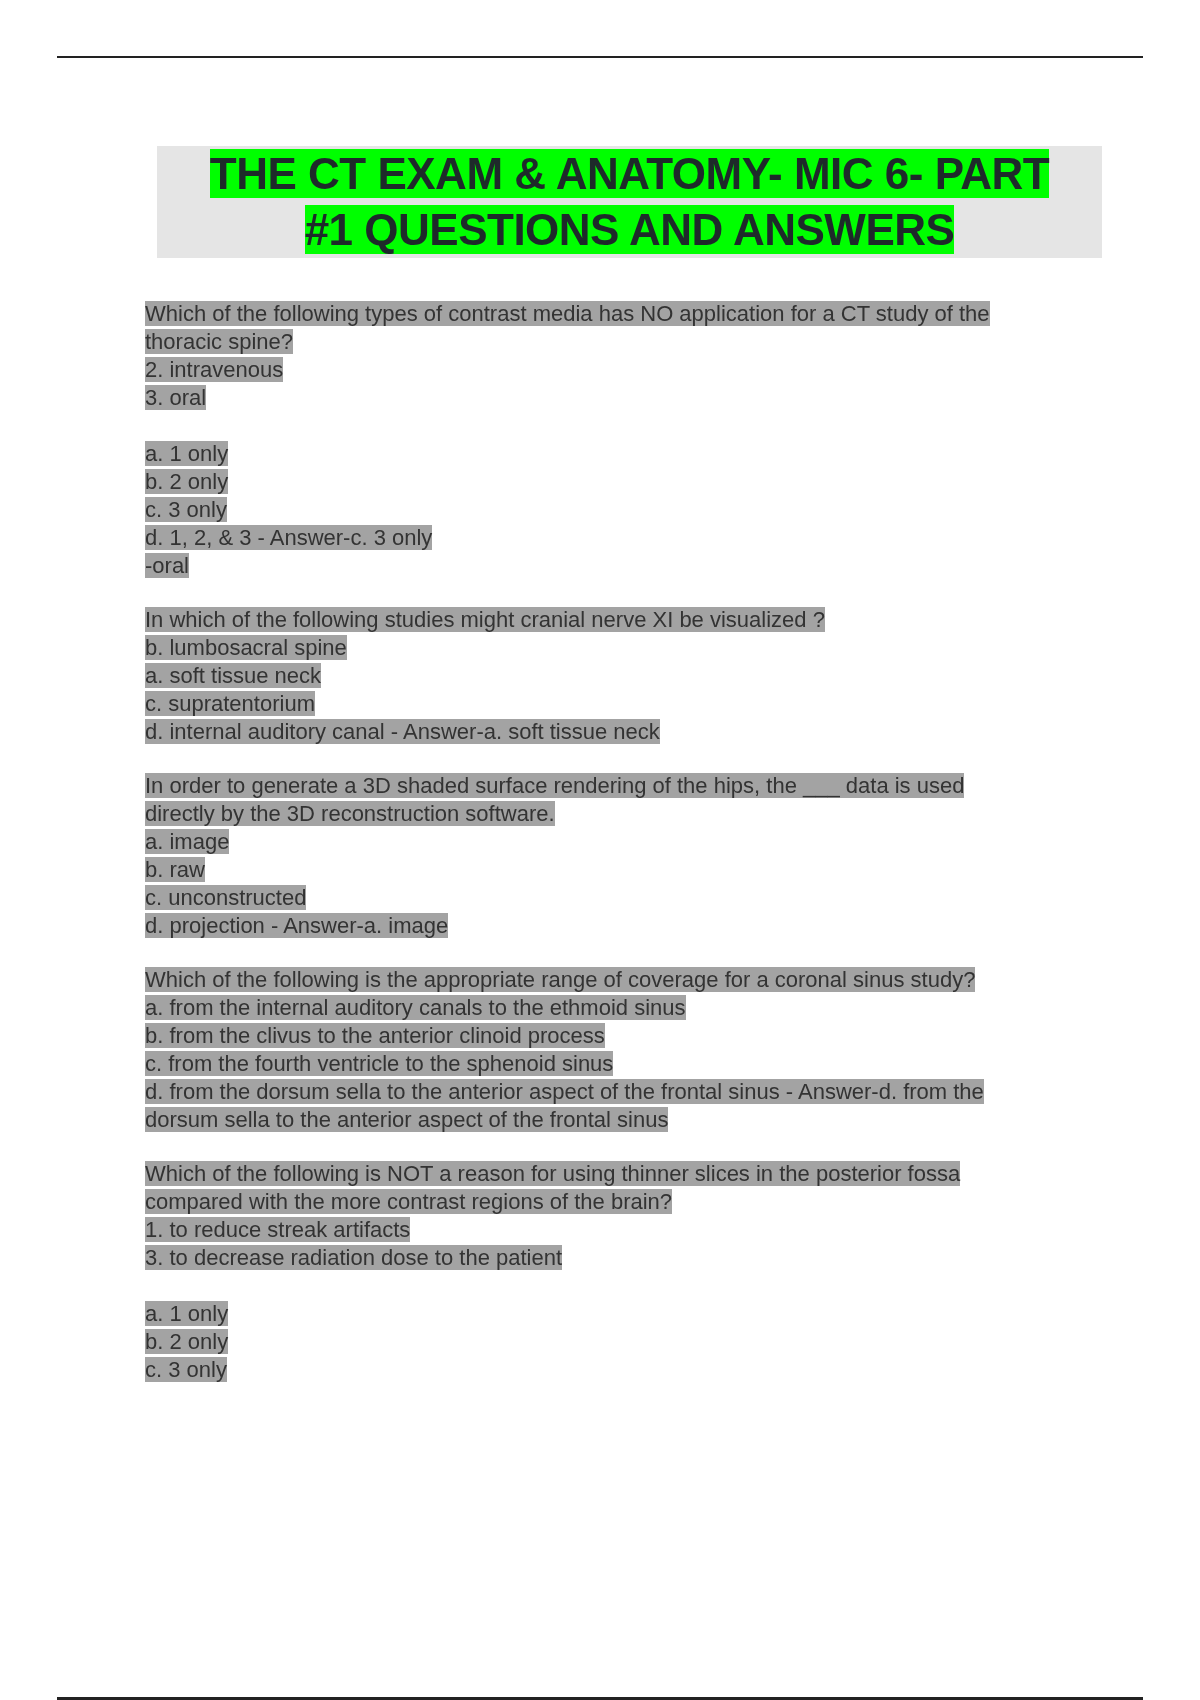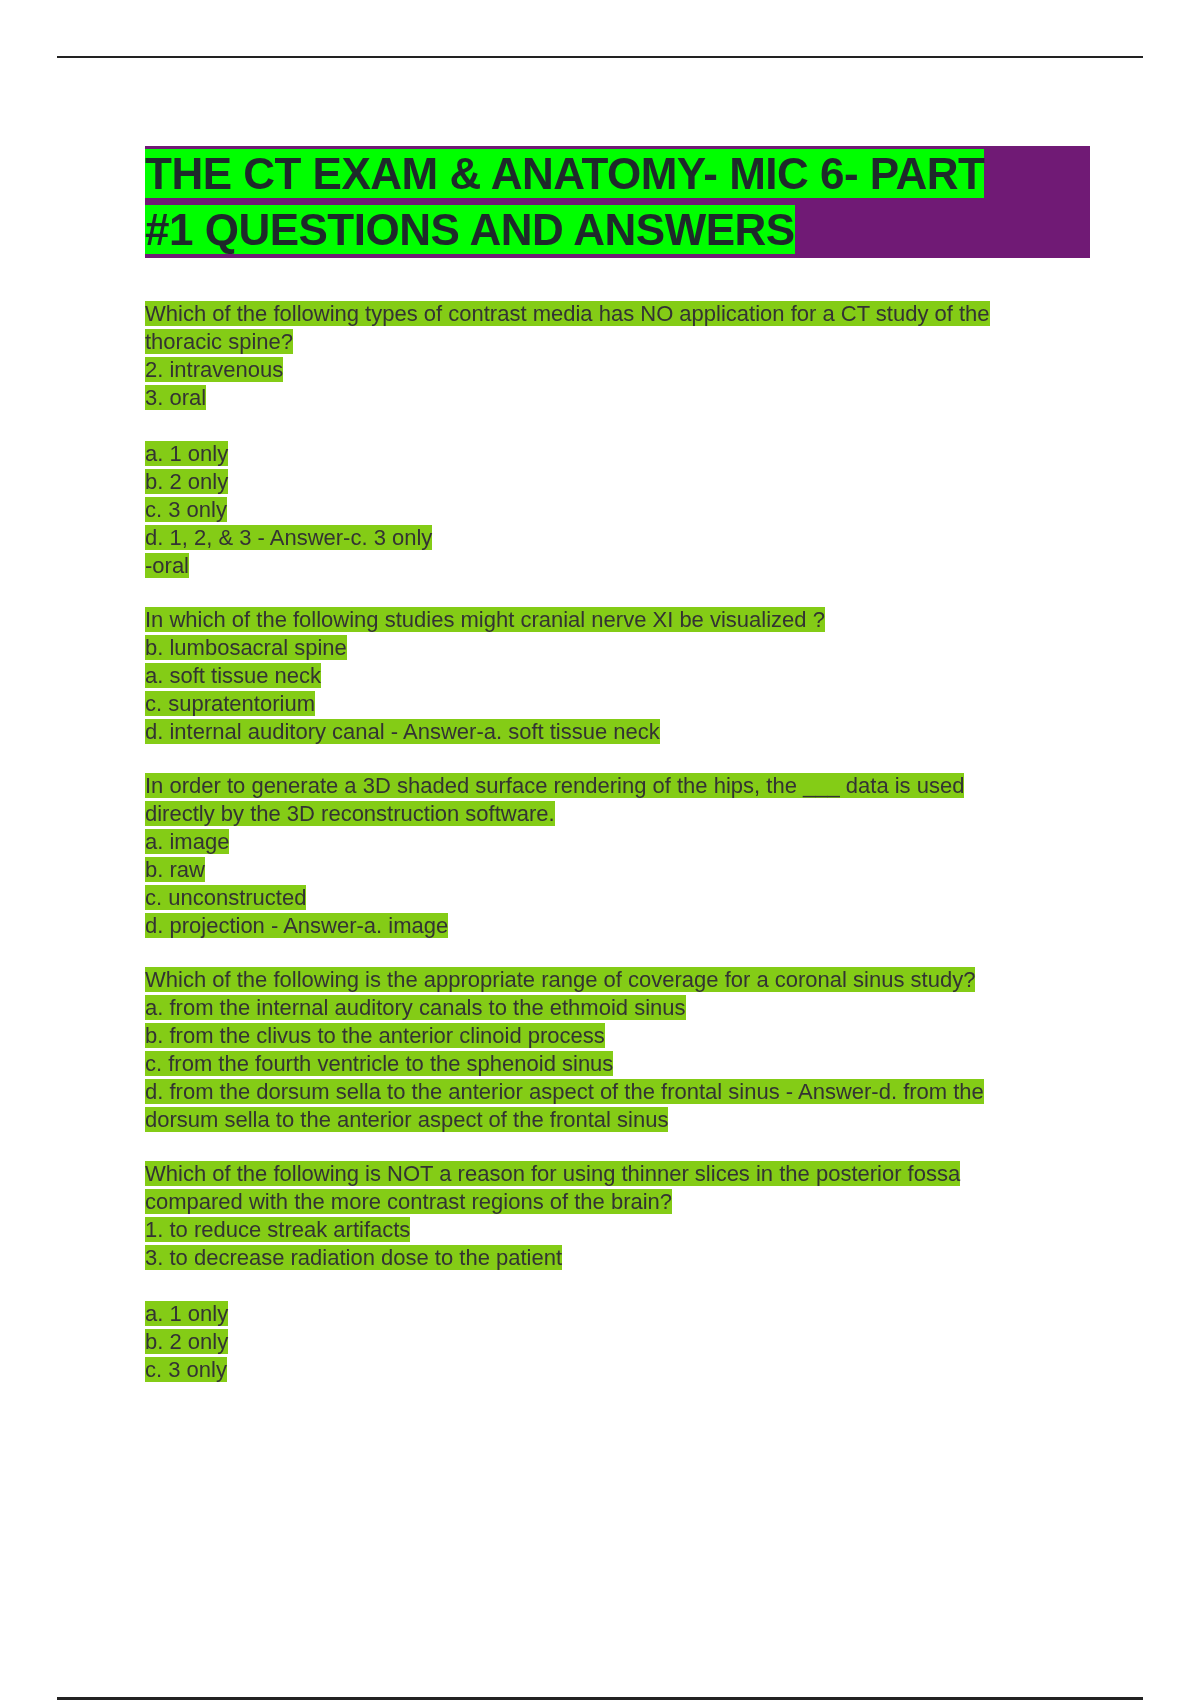--- a/index.html
+++ b/index.html
@@ -31,24 +31,25 @@
       height: 3px;
       background: #222222;
     }
     .content {
       position: absolute;
       left: 145px;
       top: 146px;
       width: 945px;
     }
     .title-block {
-      background: #701a75;
-      margin: 0 0 42px 0;
+      background: #e5e5e5;
+      margin: 0 0 42px 12px;
       padding: 0;
       width: 945px;
+      text-align: center;
     }
     .title {
       font-family: "Liberation Sans", sans-serif;
       font-weight: bold;
       font-size: 44px;
       line-height: 56px;
       color: #1e2a2a;
       margin: 0;
       letter-spacing: -0.5px;
     }
@@ -60,21 +61,21 @@
     .question {
       margin: 0 0 26px 0;
       font-size: 22px;
       line-height: 28px;
       color: #333333;
     }
     .line {
       display: block;
     }
     .line span {
-      background: #84cc16;
+      background: #a3a3a3;
     }
     .gap {
       height: 28px;
     }
   </style>
 </head>
 <body>
 
 <div class="rule-top"></div>
 

